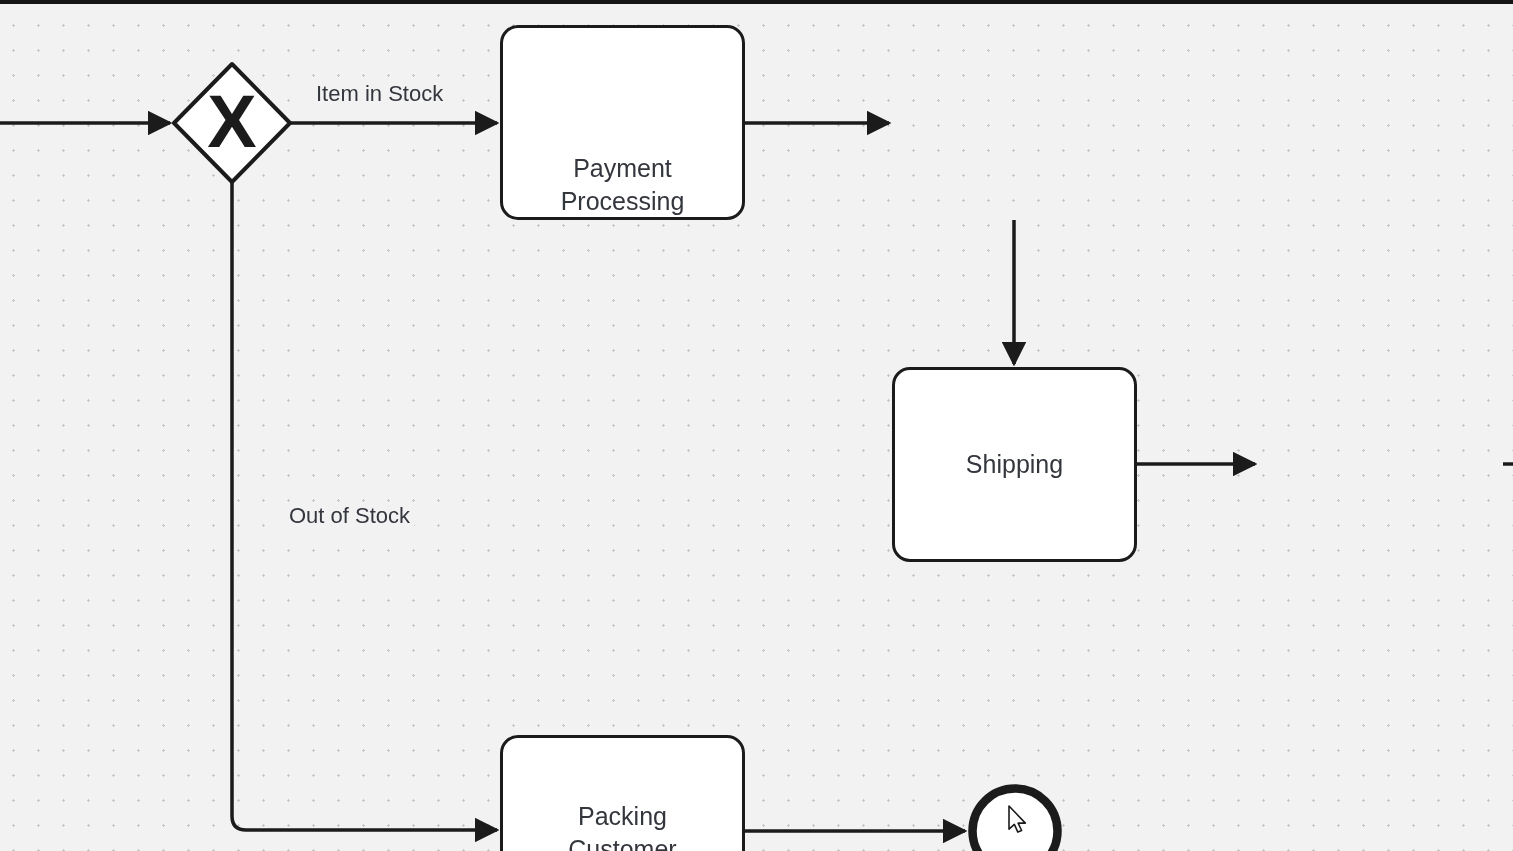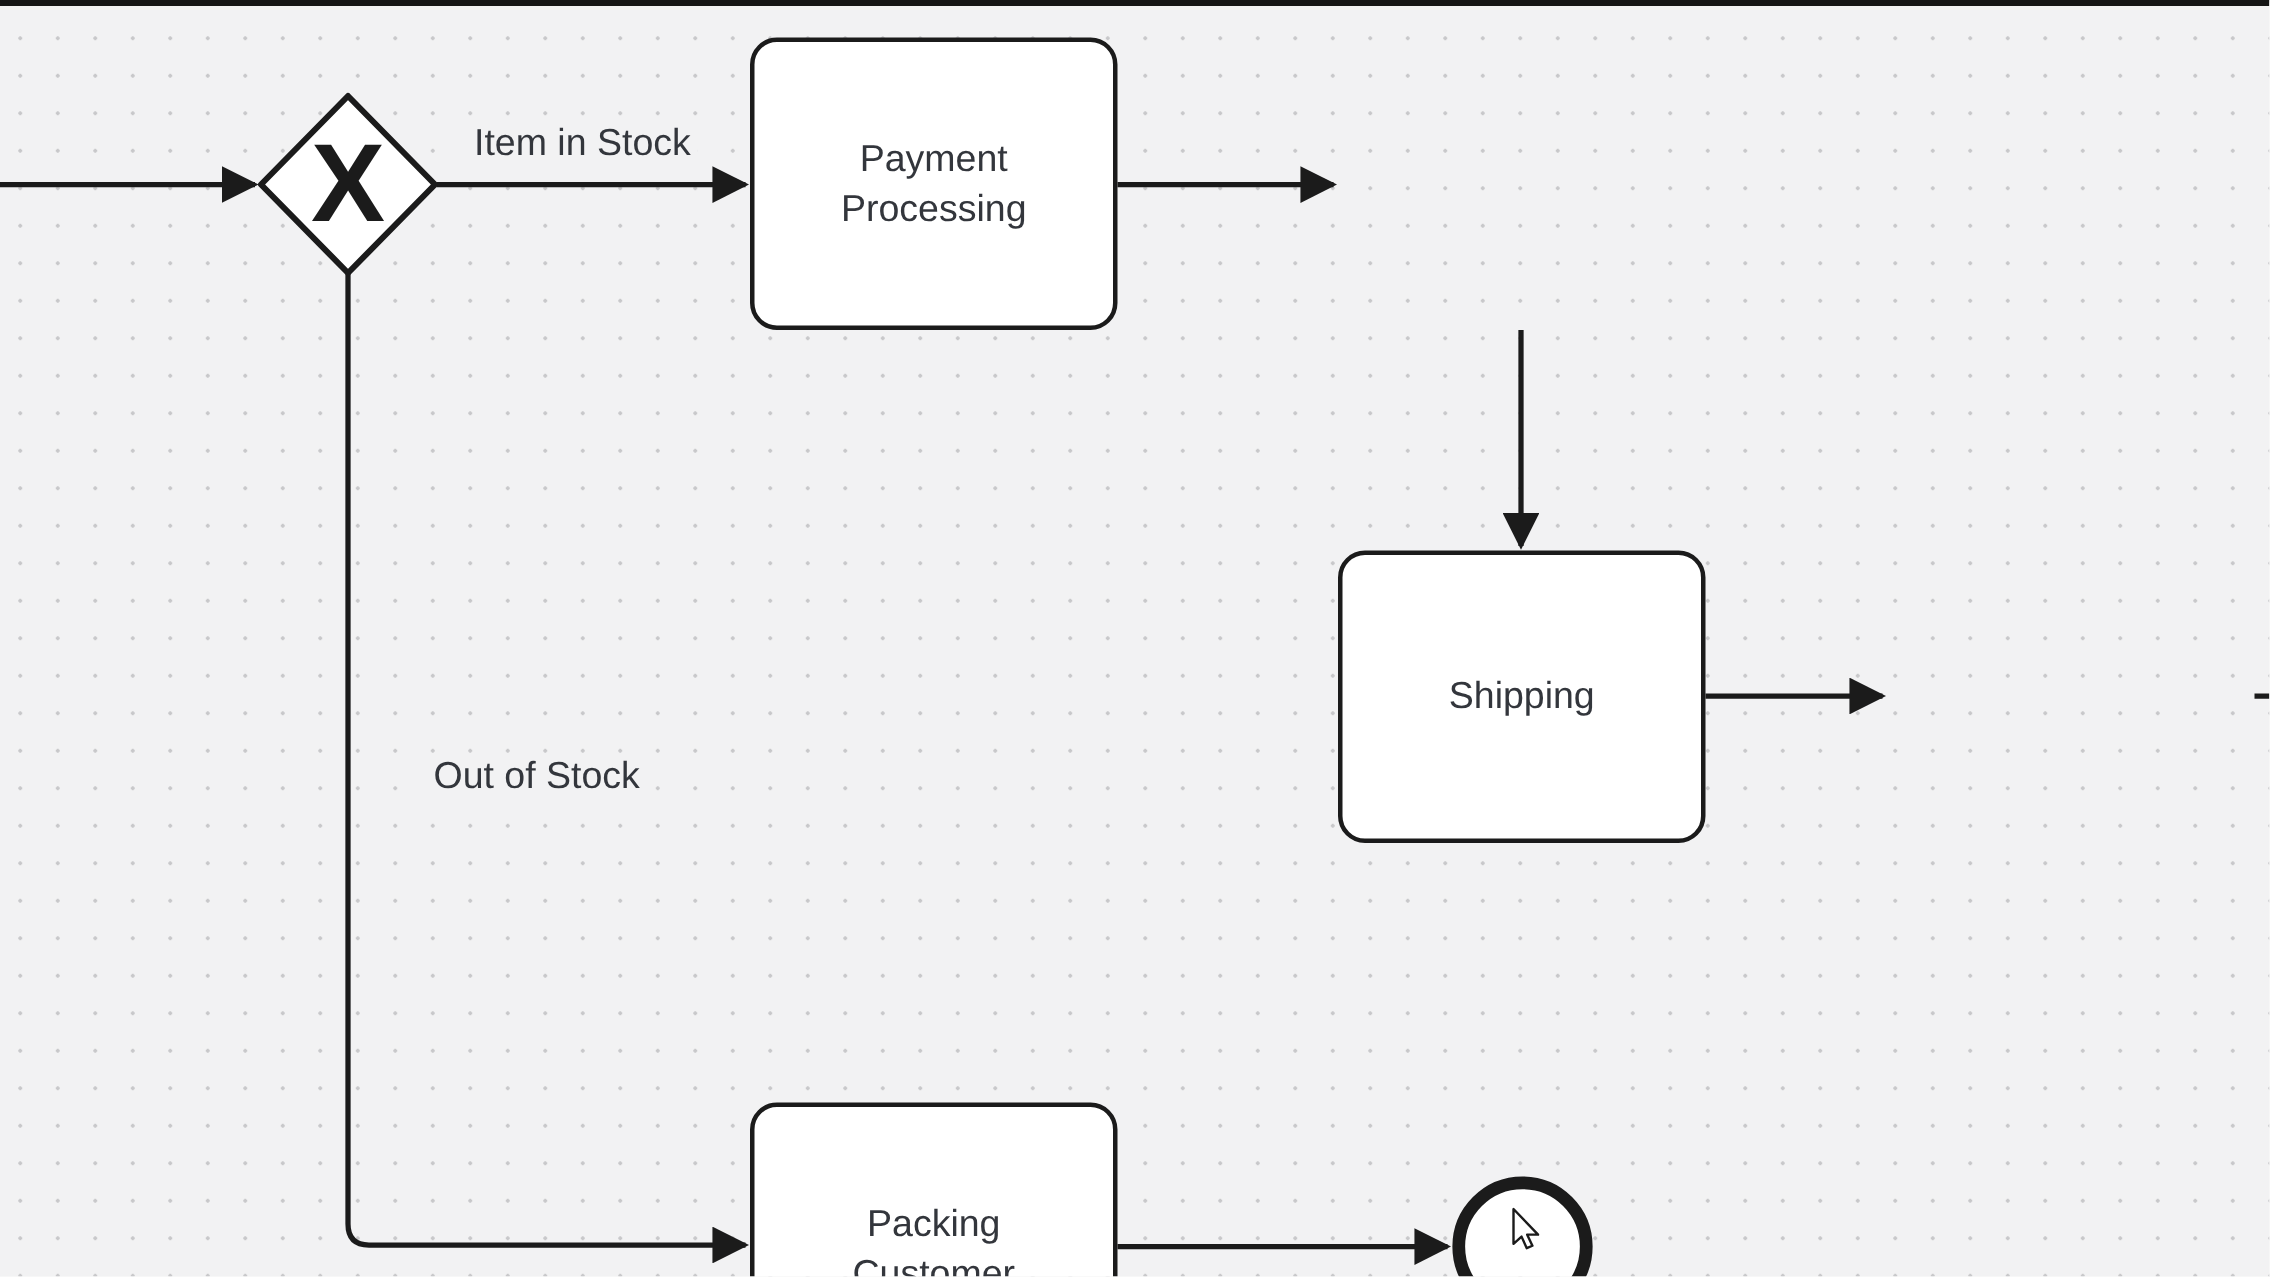--- a/index.html
+++ b/index.html
@@ -40,42 +40,42 @@
     display: flex; align-items: center; justify-content: center;
     z-index: 2;
   }
   .task .label {
     font-size: 25px;
     line-height: 1.3;
     color: #33363c;
     text-align: center;
     max-width: 185px;
   }
-  #node-payment  { left: 500px;  top: 25px;  }
+  #node-payment  { left: 500px;  top: 25px; align-items: flex-end;  }
   #node-order    { left: 892px;  top: 25px;  }
   #node-shipping { left: 892px;  top: 367px; }
   #node-delivery { left: 1258px; top: 367px; }
   #node-notify   { left: 500px;  top: 735px; }
 
   #gateway {
     position: absolute; left: 167px; top: 58px;
     width: 130px; height: 130px;
     z-index: 2;
   }
   #gateway-marker {
     position: absolute; left: 0; top: 0;
     width: 130px; height: 130px;
     display: flex; align-items: center; justify-content: center;
     font-size: 74px; font-weight: bold; color: #1b1b1b;
     padding-bottom: 4px; box-sizing: border-box;
   }
 
   .edge-label {
     position: absolute;
-    font-size: 25px;
+    font-size: 22px;
     color: #33363c;
     background: #f2f2f3;
     padding: 1px 4px;
     white-space: nowrap;
     z-index: 3;
   }
   #label-item-in-stock { left: 312px; top: 80px;  }
   #label-out-of-stock  { left: 251px; top: 502px; margin-left: 34px; }
 </style>
 </head>

